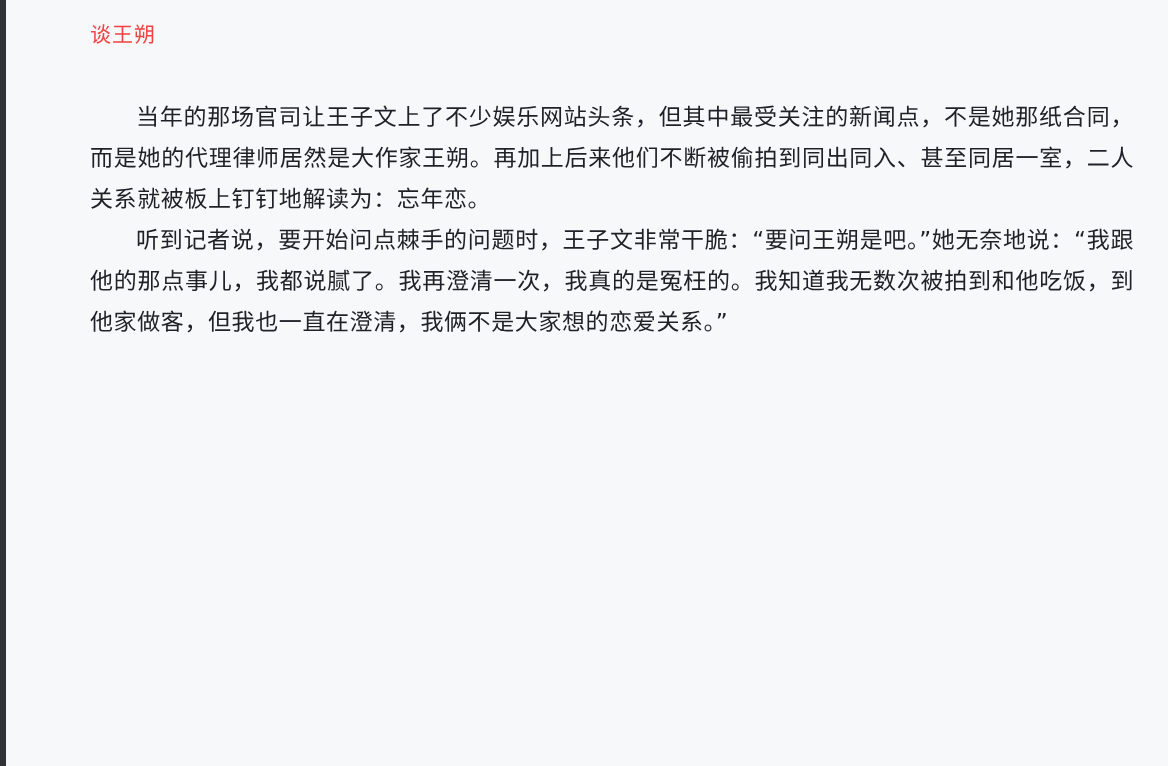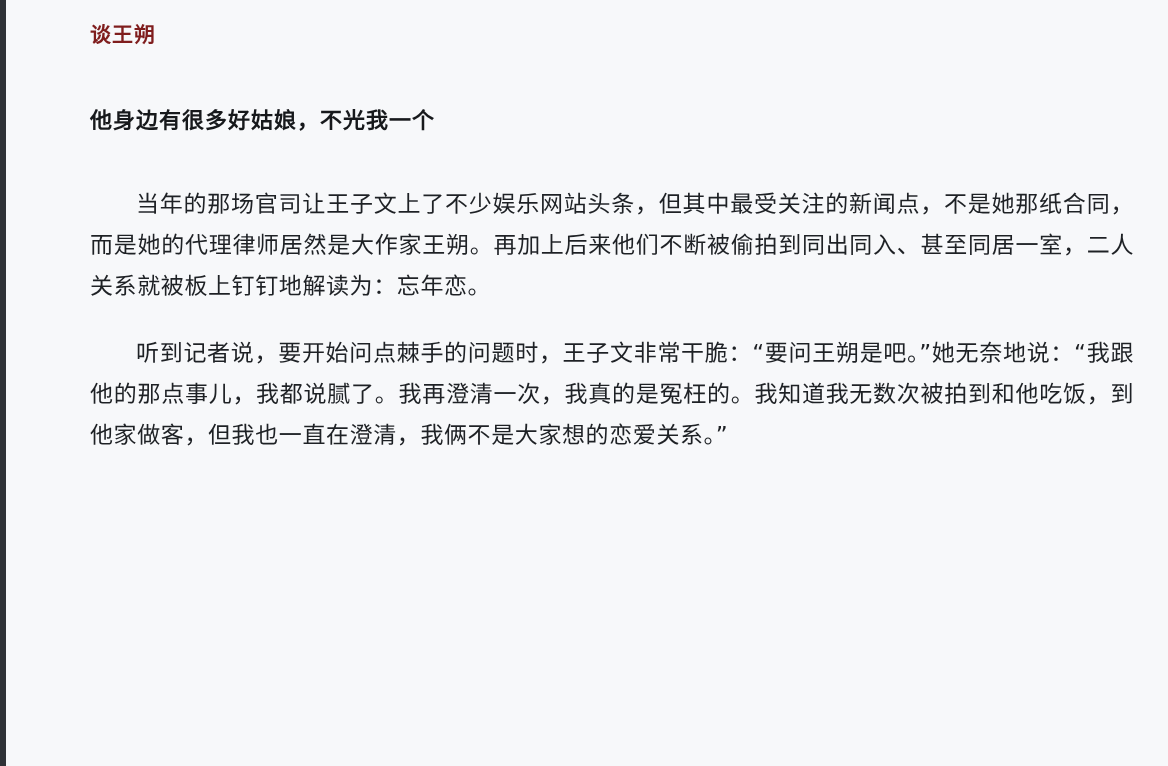--- a/index.html
+++ b/index.html
@@ -35,25 +35,25 @@
     position: absolute;
     left: 6px;
     top: 0;
     width: 1162px;
     height: 766px;
     padding: 22px 34px 10px 84px;
     box-sizing: border-box;
   }
   .art-title {
     font-size: 21px;
-    font-weight: bold;
+    font-weight: normal;
     letter-spacing: 1px;
     line-height: 1.3;
     margin: 0 0 0 0;
-    color: #7f1d1d;
+    color: #ef4444;
   }
   .art-subtitle {
     font-size: 22px;
     font-weight: bold;
     letter-spacing: 1px;
     line-height: 1.3;
     margin: 58px 0 0 0;
     color: #17191c;
   }
   .body-text {
@@ -65,35 +65,33 @@
     margin: 0;
   }
   .para {
     margin: 0;
     text-indent: 2em;
   }
   .para.first {
     margin-top: 48px;
   }
   .para.next {
-    margin-top: 26px;
   }
 </style>
 </head>
 <body>
 
 <div class="page">
 
   <div class="left-rule"></div>
 
   <div class="content">
 
     <h1 class="art-title">谈王朔</h1>
 
-    <h2 class="art-subtitle">他身边有很多好姑娘，不光我一个</h2>
 
     <div class="body-text">
       <p class="para first">当年的那场官司让王子文上了不少娱乐网站头条，但其中最受关注的新闻点，不是她那纸合同，而是她的代理律师居然是大作家王朔。再加上后来他们不断被偷拍到同出同入、甚至同居一室，二人关系就被板上钉钉地解读为：忘年恋。</p>
       <p class="para next">听到记者说，要开始问点棘手的问题时，王子文非常干脆：“要问王朔是吧。”她无奈地说：“我跟他的那点事儿，我都说腻了。我再澄清一次，我真的是冤枉的。我知道我无数次被拍到和他吃饭，到他家做客，但我也一直在澄清，我俩不是大家想的恋爱关系。”</p>
     </div>
 
   </div>
 </div>
 
 </body></html>

